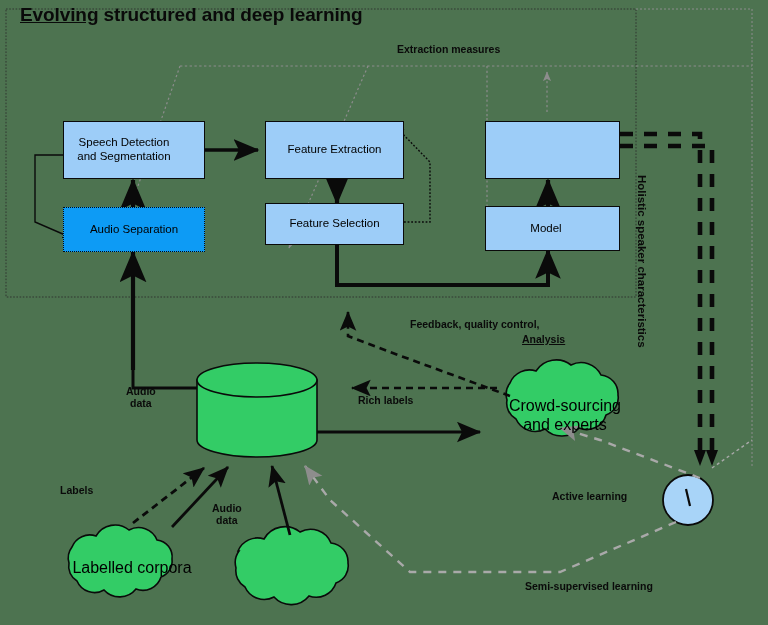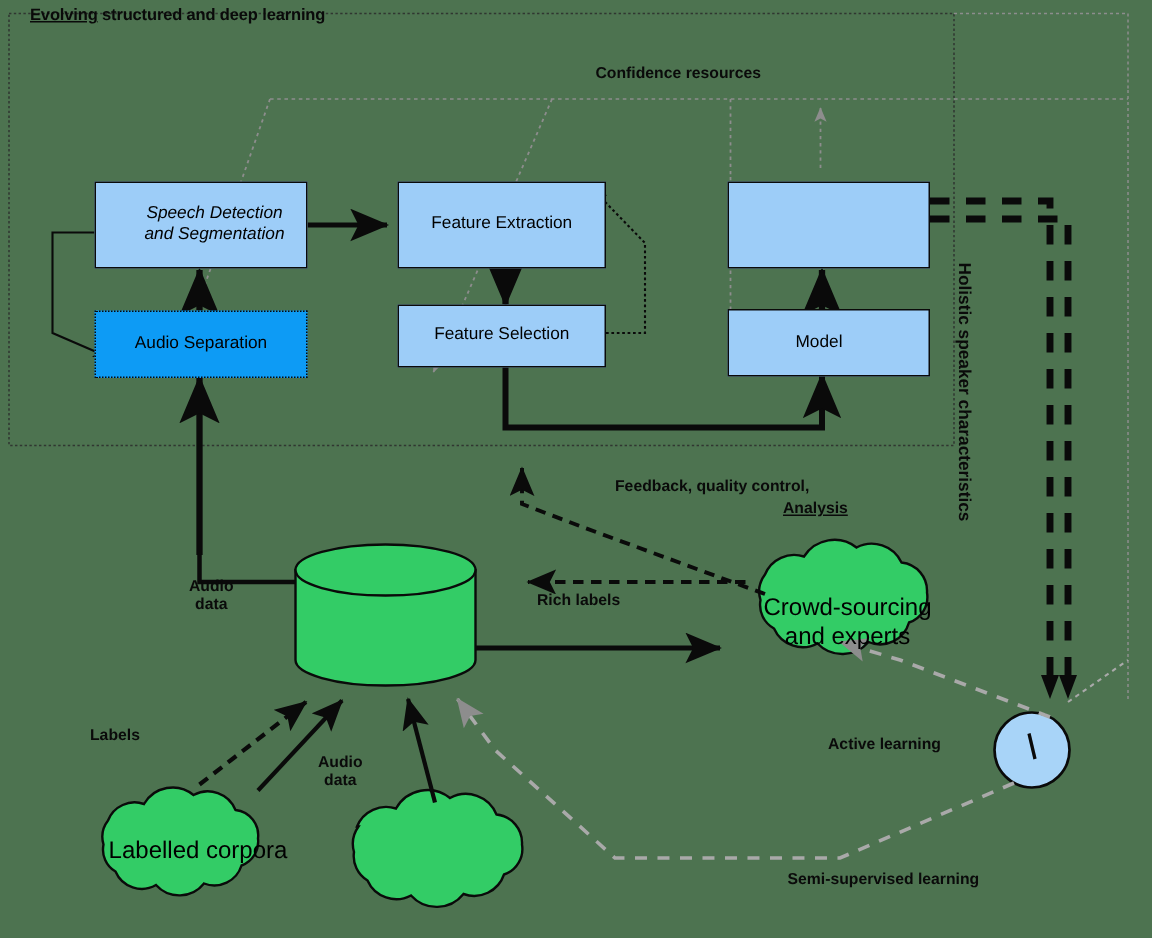--- a/index.html
+++ b/index.html
@@ -44,21 +44,21 @@
     position:absolute;
     font-size:16px;
     color:#000;
     line-height:1.2;
     text-align:center;
     white-space:pre-line;
   }
   .u{ text-decoration:underline; }
   #title{
     position:absolute;left:20px;top:4px;
-    font-size:11px;font-weight:bold;color:#0a0a0a;
+    font-size:19px;font-weight:bold;color:#0a0a0a;
     letter-spacing:-0.1px;
   }
   #vert-label{
     position:absolute;
     left:648px;top:175px;
     width:130px;
     font-size:11.5px;font-weight:bold;color:#0a0a0a;
     transform:rotate(90deg);
     transform-origin:0 0;
     white-space:nowrap;
@@ -186,21 +186,21 @@
 
     <path d="M700 478 L600 440 L560 428" fill="none" stroke="#a9a9a9" stroke-width="2.4" stroke-dasharray="8 7" marker-end="url(#ah-gray)"></path>
     <path d="M712 468 L752 440" fill="none" stroke="#a9a9a9" stroke-width="1.4" stroke-dasharray="3 3"></path>
   </svg>
 
   <div id="title">
     <span class="u">Evolving</span><span>&nbsp;structured and deep learning</span>
   </div>
 
   <div class="procbox" style="left:63px;top:121px;width:142px;height:58px;"></div>
-  <div class="boxlbl" style="left:81px;top:121px;width:124px;height:58px;white-space:pre-line;font-style:italic;">Speech Detection
+  <div class="boxlbl" style="left:62px;top:121px;width:124px;height:58px;white-space:pre-line;">Speech Detection
 and Segmentation</div>
 
   <div class="procbox dark" style="left:63px;top:207px;width:142px;height:45px;"></div>
   <div class="boxlbl" style="left:63px;top:207px;width:142px;height:45px;white-space:pre-line;">Audio Separation</div>
 
   <div class="procbox" style="left:265px;top:121px;width:139px;height:58px;"></div>
   <div class="boxlbl" style="left:265px;top:121px;width:139px;height:58px;white-space:pre-line;">Feature Extraction</div>
 
   <div class="procbox" style="left:265px;top:203px;width:139px;height:42px;"></div>
   <div class="boxlbl" style="left:265px;top:203px;width:139px;height:42px;white-space:pre-line;">Feature Selection</div>
@@ -210,21 +210,21 @@
   <div class="procbox" style="left:485px;top:206px;width:135px;height:45px;"></div>
   <div class="boxlbl" style="left:485px;top:206px;width:122px;height:45px;white-space:pre-line;">Model</div>
 
 
   <div class="plaintext" style="left:505px;top:396px;width:120px;">Crowd-sourcing
 and experts</div>
 
   <div class="plaintext" style="left:72px;top:558px;width:120px;">Labelled corpora</div>
 
 
-  <div class="freetext" style="left:397px;top:43px;">Confidence resources</div>
+  <div class="freetext" style="left:397px;top:43px;">Extraction measures</div>
 
   <div id="vert-label">
     <span>Holistic speaker
 characteristics</span>
   </div>
 
   <div class="freetext" style="left:410px;top:318px;">Feedback, quality control,</div>
   <div class="freetext u" style="left:522px;top:333px;">Analysis</div>
 
   <div class="freetext" style="left:358px;top:394px;">Rich labels</div>

